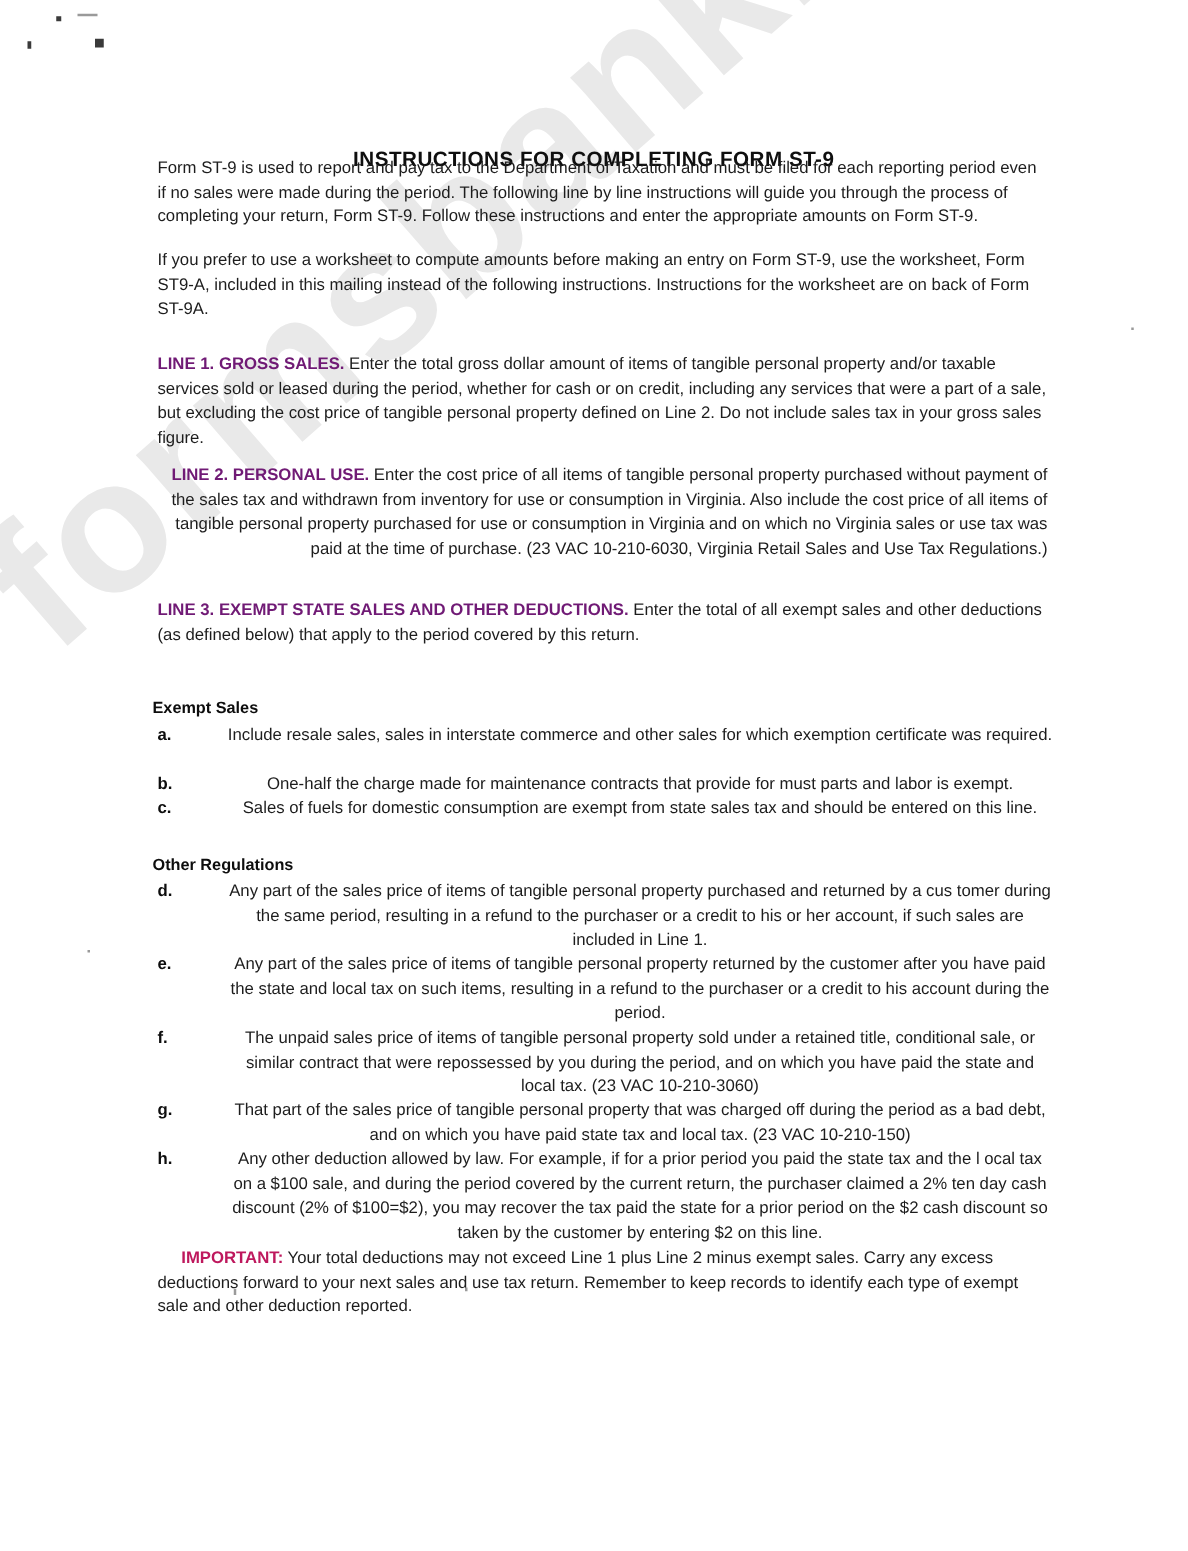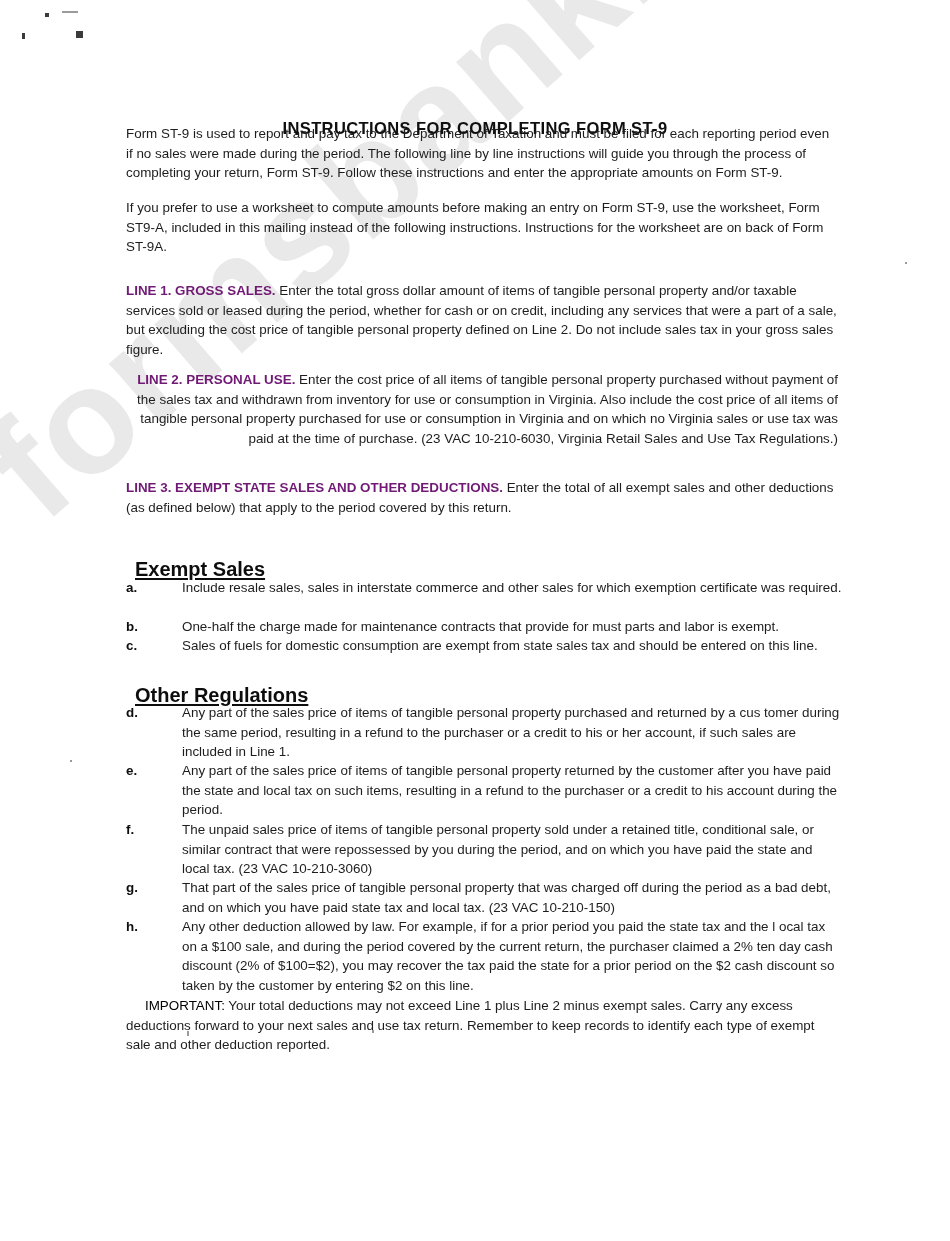--- a/index.html
+++ b/index.html
@@ -86,25 +86,24 @@
   }
   .body-block b,
   .lead {
     font-weight: bold;
     color: #701a75;
   }
 
   
   .sec-heading {
     position: absolute;
-    left: 135px;
-    font-size: 20px;
+    left: 122px;
+    font-size: 13px;
     font-weight: bold;
     color: #0d0d0d;
-    text-decoration: underline;
     text-underline-offset: 2px;
   }
 
   
   .list-item {
     position: absolute;
     left: 126px;
     width: 716px;
     font-size: 13.4px;
     line-height: 19.6px;
@@ -114,34 +113,35 @@
     position: absolute;
     left: 0;
     top: 0;
     width: 50px;
     font-weight: bold;
     color: #0d0d0d;
   }
   .list-item .itext {
     display: block;
     margin-left: 56px;
+    text-align: center;
   }
 
   .important-block {
     position: absolute;
     left: 126px;
     width: 714px;
     font-size: 13.4px;
     line-height: 19.6px;
     color: #1d1d1d;
     text-indent: 19px;
   }
   .important-block .imp-label {
-    font-weight: normal;
-    color: #000000;
+    font-weight: bold;
+    color: #be185d;
   }
 </style>
 </head>
 <body>
 
 <div id="page">
 
   <div id="watermark">
     <div class="wm-text">formsbank.com</div>
   </div>

